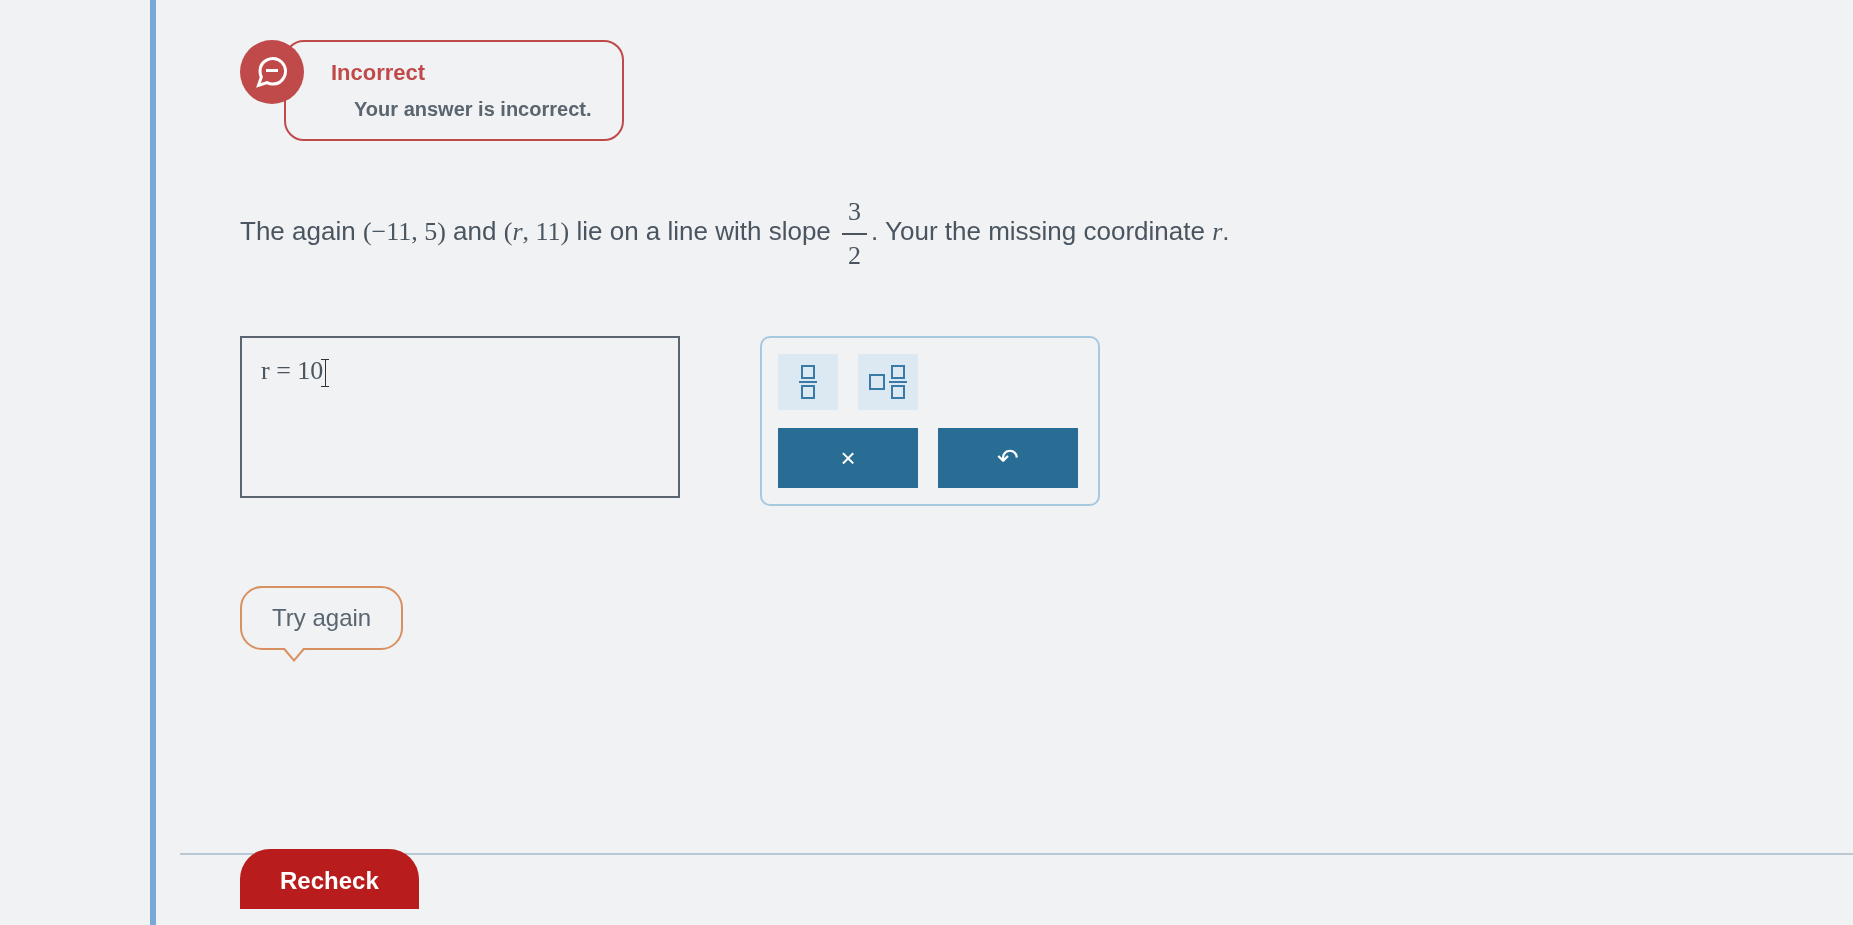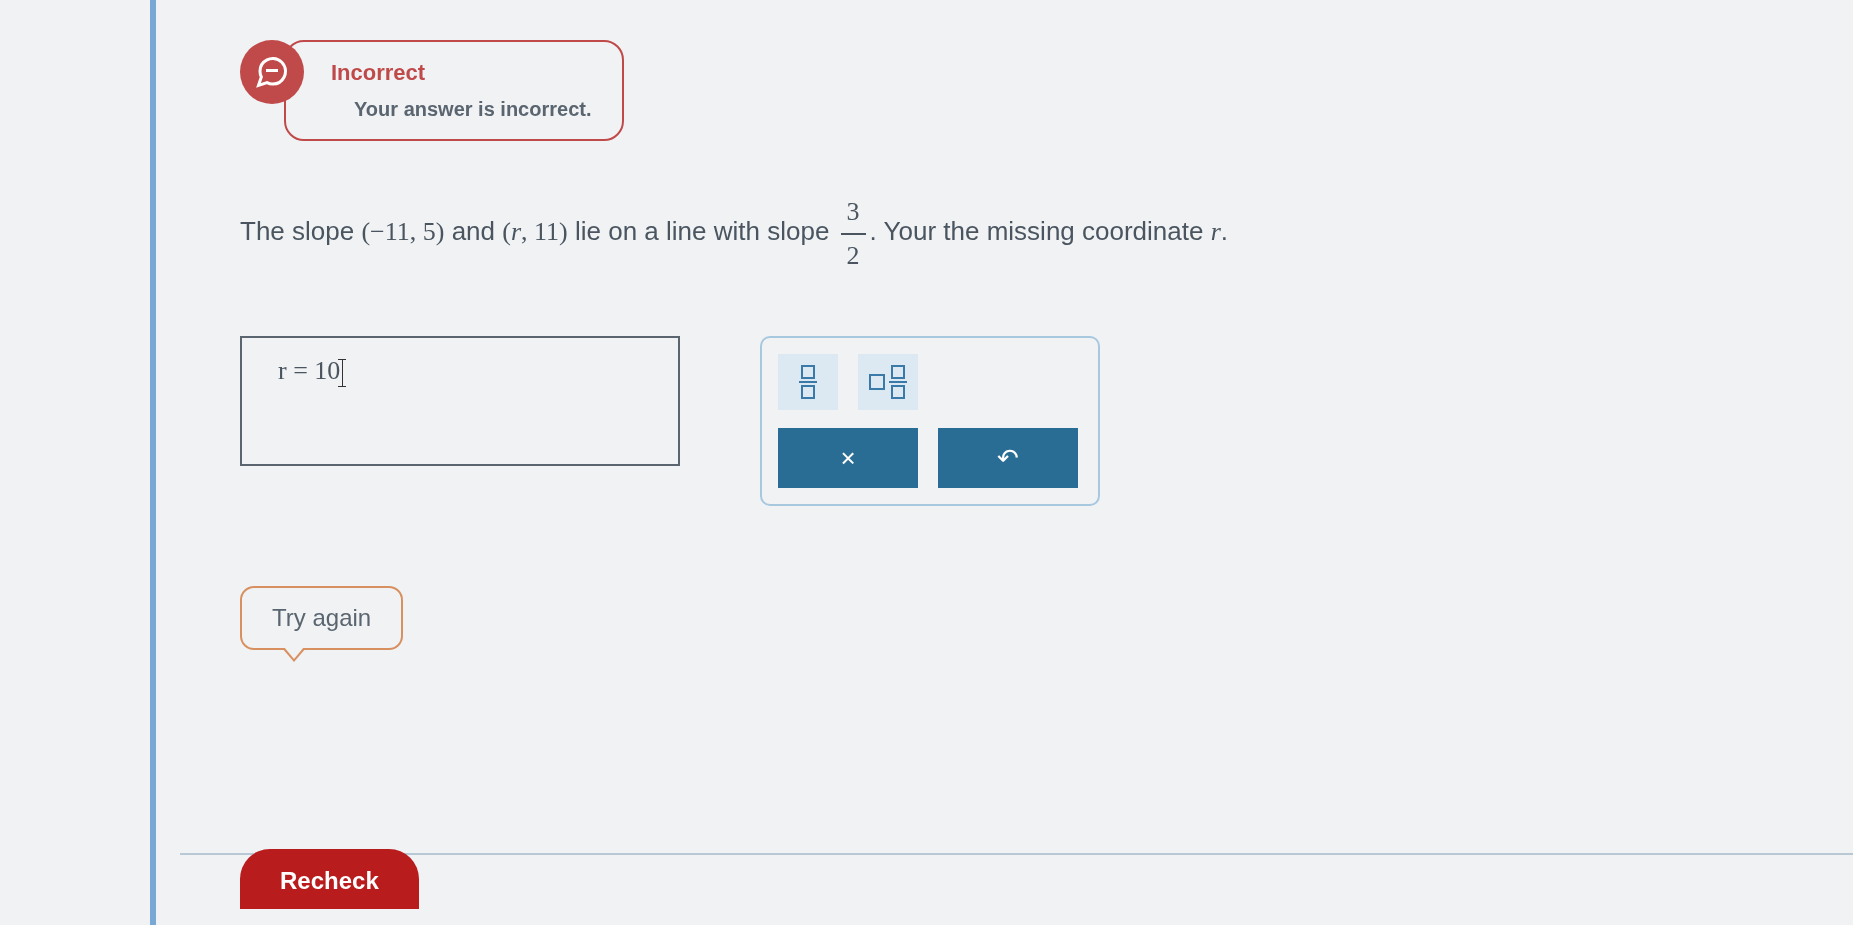--- a/index.html
+++ b/index.html
@@ -96,22 +96,22 @@
     }
     .answer-row {
       display: flex;
       align-items: flex-start;
       gap: 80px;
       margin-bottom: 80px;
     }
     .answer-input-box {
       border: 2px solid #5a6570;
       width: 440px;
-      height: 130px;
-      padding: 18px 36px;
+      height: 162px;
+      padding: 18px 19px;
       background: #f0f2f4;
     }
     .answer-input-content {
       font-family: 'Times New Roman', serif;
       font-size: 26px;
       color: #4a5560;
     }
     .answer-input-content .cursor {
       display: inline-block;
       width: 1px;
@@ -192,21 +192,21 @@
       color: white;
       font-size: 26px;
       display: flex;
       align-items: center;
       justify-content: center;
       cursor: pointer;
     }
     .try-again-box {
       display: inline-block;
       border: 2px solid #d89060;
-      border-radius: 14px;
+      border-radius: 22px;
       padding: 16px 30px;
       color: #5a6570;
       font-size: 24px;
       position: relative;
       background: #f0f2f4;
       margin-bottom: 40px;
     }
     .try-again-box::after {
       content: '';
       position: absolute;
@@ -267,21 +267,21 @@
         <line x1="8" y1="11" x2="16" y2="11"></line>
       </svg>
     </div>
     <div class="feedback-text-box">
       <div class="feedback-title">Incorrect</div>
       <div class="feedback-message">Your answer is incorrect.</div>
     </div>
   </div>
 
   <div class="question-text">
-    <span>The slope </span><span class="math">(−11, 5)</span><span> and </span><span class="math">(<span class="italic">r</span>, 11)</span><span> lie on a line with slope </span><span class="fraction"><span class="num">3</span><span class="den">2</span></span><span>. Your the missing coordinate </span><span class="math italic">r</span><span>.</span>
+    <span>The again </span><span class="math">(−11, 5)</span><span> and </span><span class="math">(<span class="italic">r</span>, 11)</span><span> lie on a line with slope </span><span class="fraction"><span class="num">3</span><span class="den">2</span></span><span>. Your the missing coordinate </span><span class="math italic">r</span><span>.</span>
   </div>
 
   <div class="answer-row">
     <div class="answer-input-box">
       <div class="answer-input-content">
         <span class="italic">r = </span><span>10</span><span class="cursor"></span>
       </div>
     </div>
 
     <div class="tools-panel">

